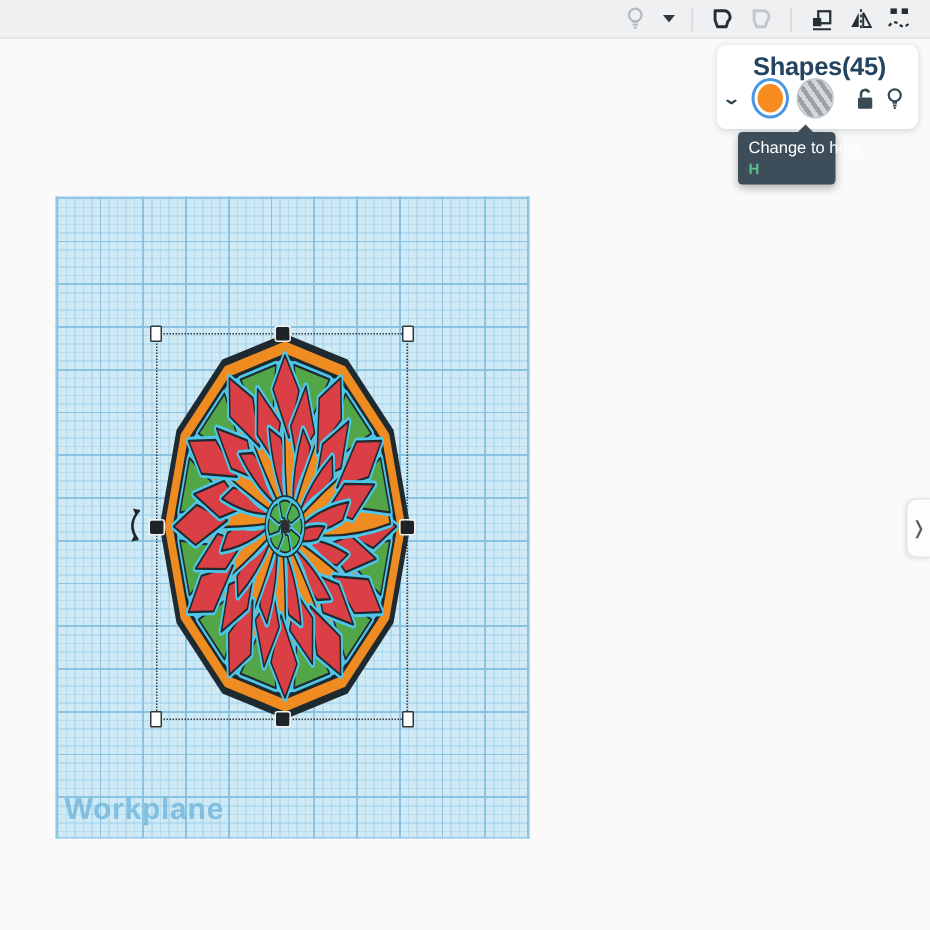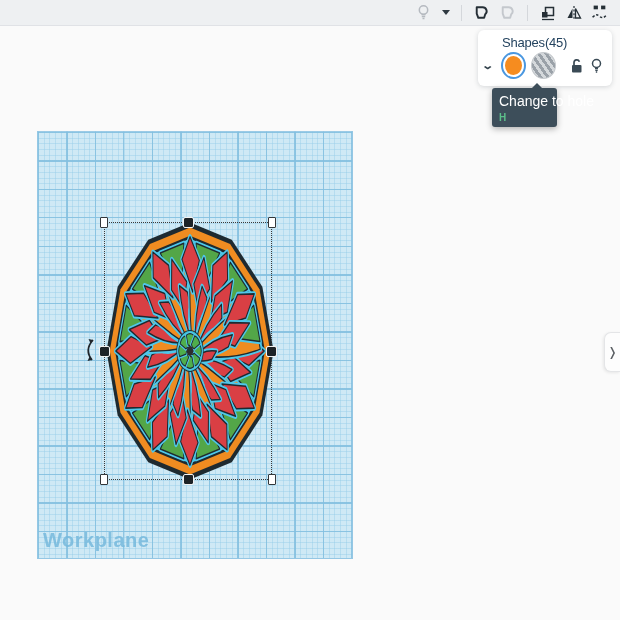--- a/index.html
+++ b/index.html
@@ -39,37 +39,37 @@
   
   .sel-box { position:absolute; left:104px; top:195px; width:168px; height:258px;
     border:1px dotted #3a3a3a; }
   .handle { position:absolute; }
   .h-corner { width:8px; height:11px; background:#fff; border:1.5px solid #33373a; border-radius:1px; }
   .h-mid { width:9px; height:9px; background:#1d2327; outline:1px solid #f2f2f2; border-radius:1px; }
 
   
   .shapes-panel { position:absolute; left:478px; top:3px; width:134px; height:56px;
     background:#fff; border-radius:6px; box-shadow:0 1px 5px rgba(40,50,60,0.18); }
-  .sp-title { position:absolute; left:24px; top:5px; font-size:13px; font-weight:normal;
+  .sp-title { position:absolute; left:24px; top:5px; font-size:17px; font-weight:bold;
     color:#24435f; letter-spacing:-0.2px; }
   .sp-row { position:absolute; left:6px; top:22px; width:122px; display:flex; align-items:center; }
   .sp-chevron { font-size:11px; color:#33424c; font-weight:bold; width:14px; transform:scaleX(1.4); cursor:pointer; }
   .swatch { width:25px; height:27px; border-radius:50%; margin-left:3px; }
   .swatch-color { border:2px solid #4a97e0; padding:2px; background:#fff; display:flex; }
   .swatch-color .inner { flex:1; border-radius:50%; }
   .swatch-hole { background:repeating-linear-gradient(55deg,#9aa1a8 0 3px,#d4d8db 3px 6px);
     border:1px solid #c4c8cc; margin-left:5px; }
   .sp-icons { margin-left:auto; display:flex; gap:8px; align-items:center; padding-right:4px; }
 
   
   .tooltip { position:absolute; left:492px; top:61px; width:65px; min-height:33px;
     border-radius:3px; padding:5px 6px 4px 7px; box-shadow:0 2px 6px rgba(0,0,0,0.3); }
   .tooltip .arrow { position:absolute; top:-5px; left:40px; width:0; height:0;
     border-left:5px solid transparent; border-right:5px solid transparent; }
-  .tt-text { color:#fff; font-size:14px; white-space:nowrap; }
+  .tt-text { color:#fff; font-size:11px; white-space:nowrap; }
   .tt-key { font-size:10px; font-weight:bold; margin-top:3px; }
 
   
   .edge-tab { position:absolute; right:0px; top:305px; width:16px; height:40px;
     background:#fdfdfd; border:1px solid #e4e5e7; border-right:none;
     border-radius:7px 0 0 7px; box-shadow:-1px 1px 3px rgba(0,0,0,0.08);
     display:flex; align-items:center; justify-content:center;
     font-size:12px; color:#5a5f63; cursor:pointer; }
 
   

